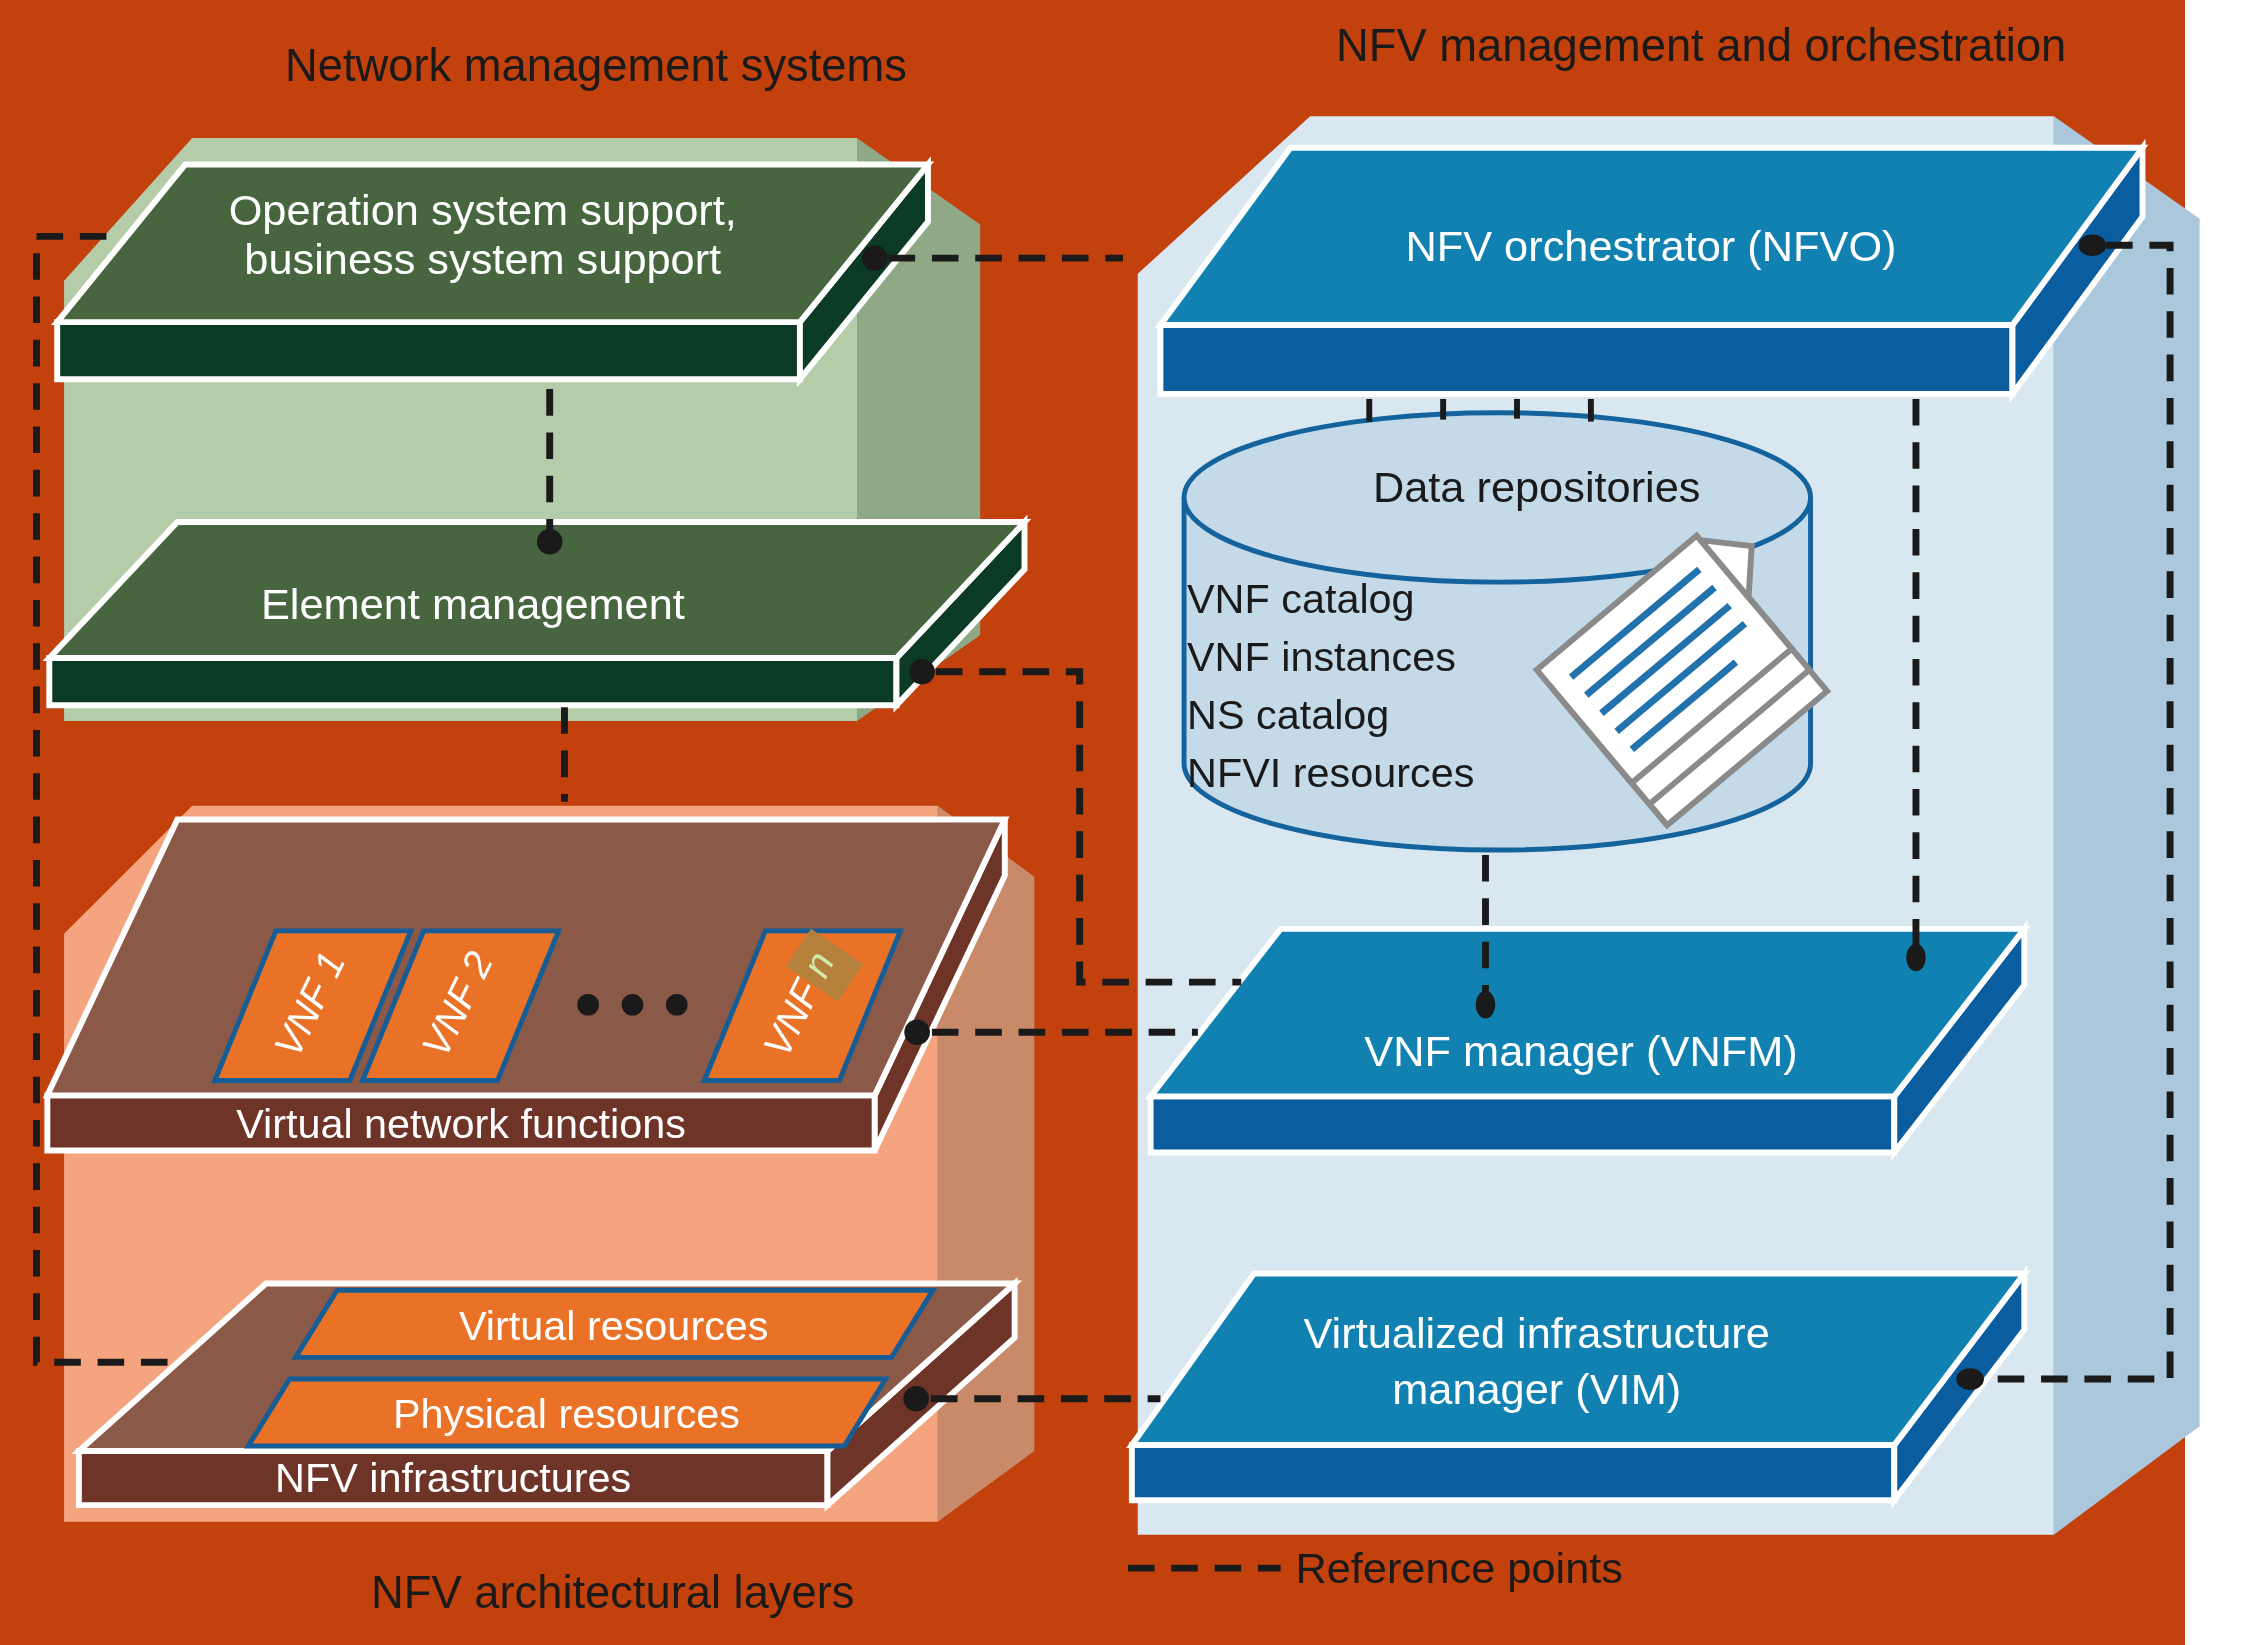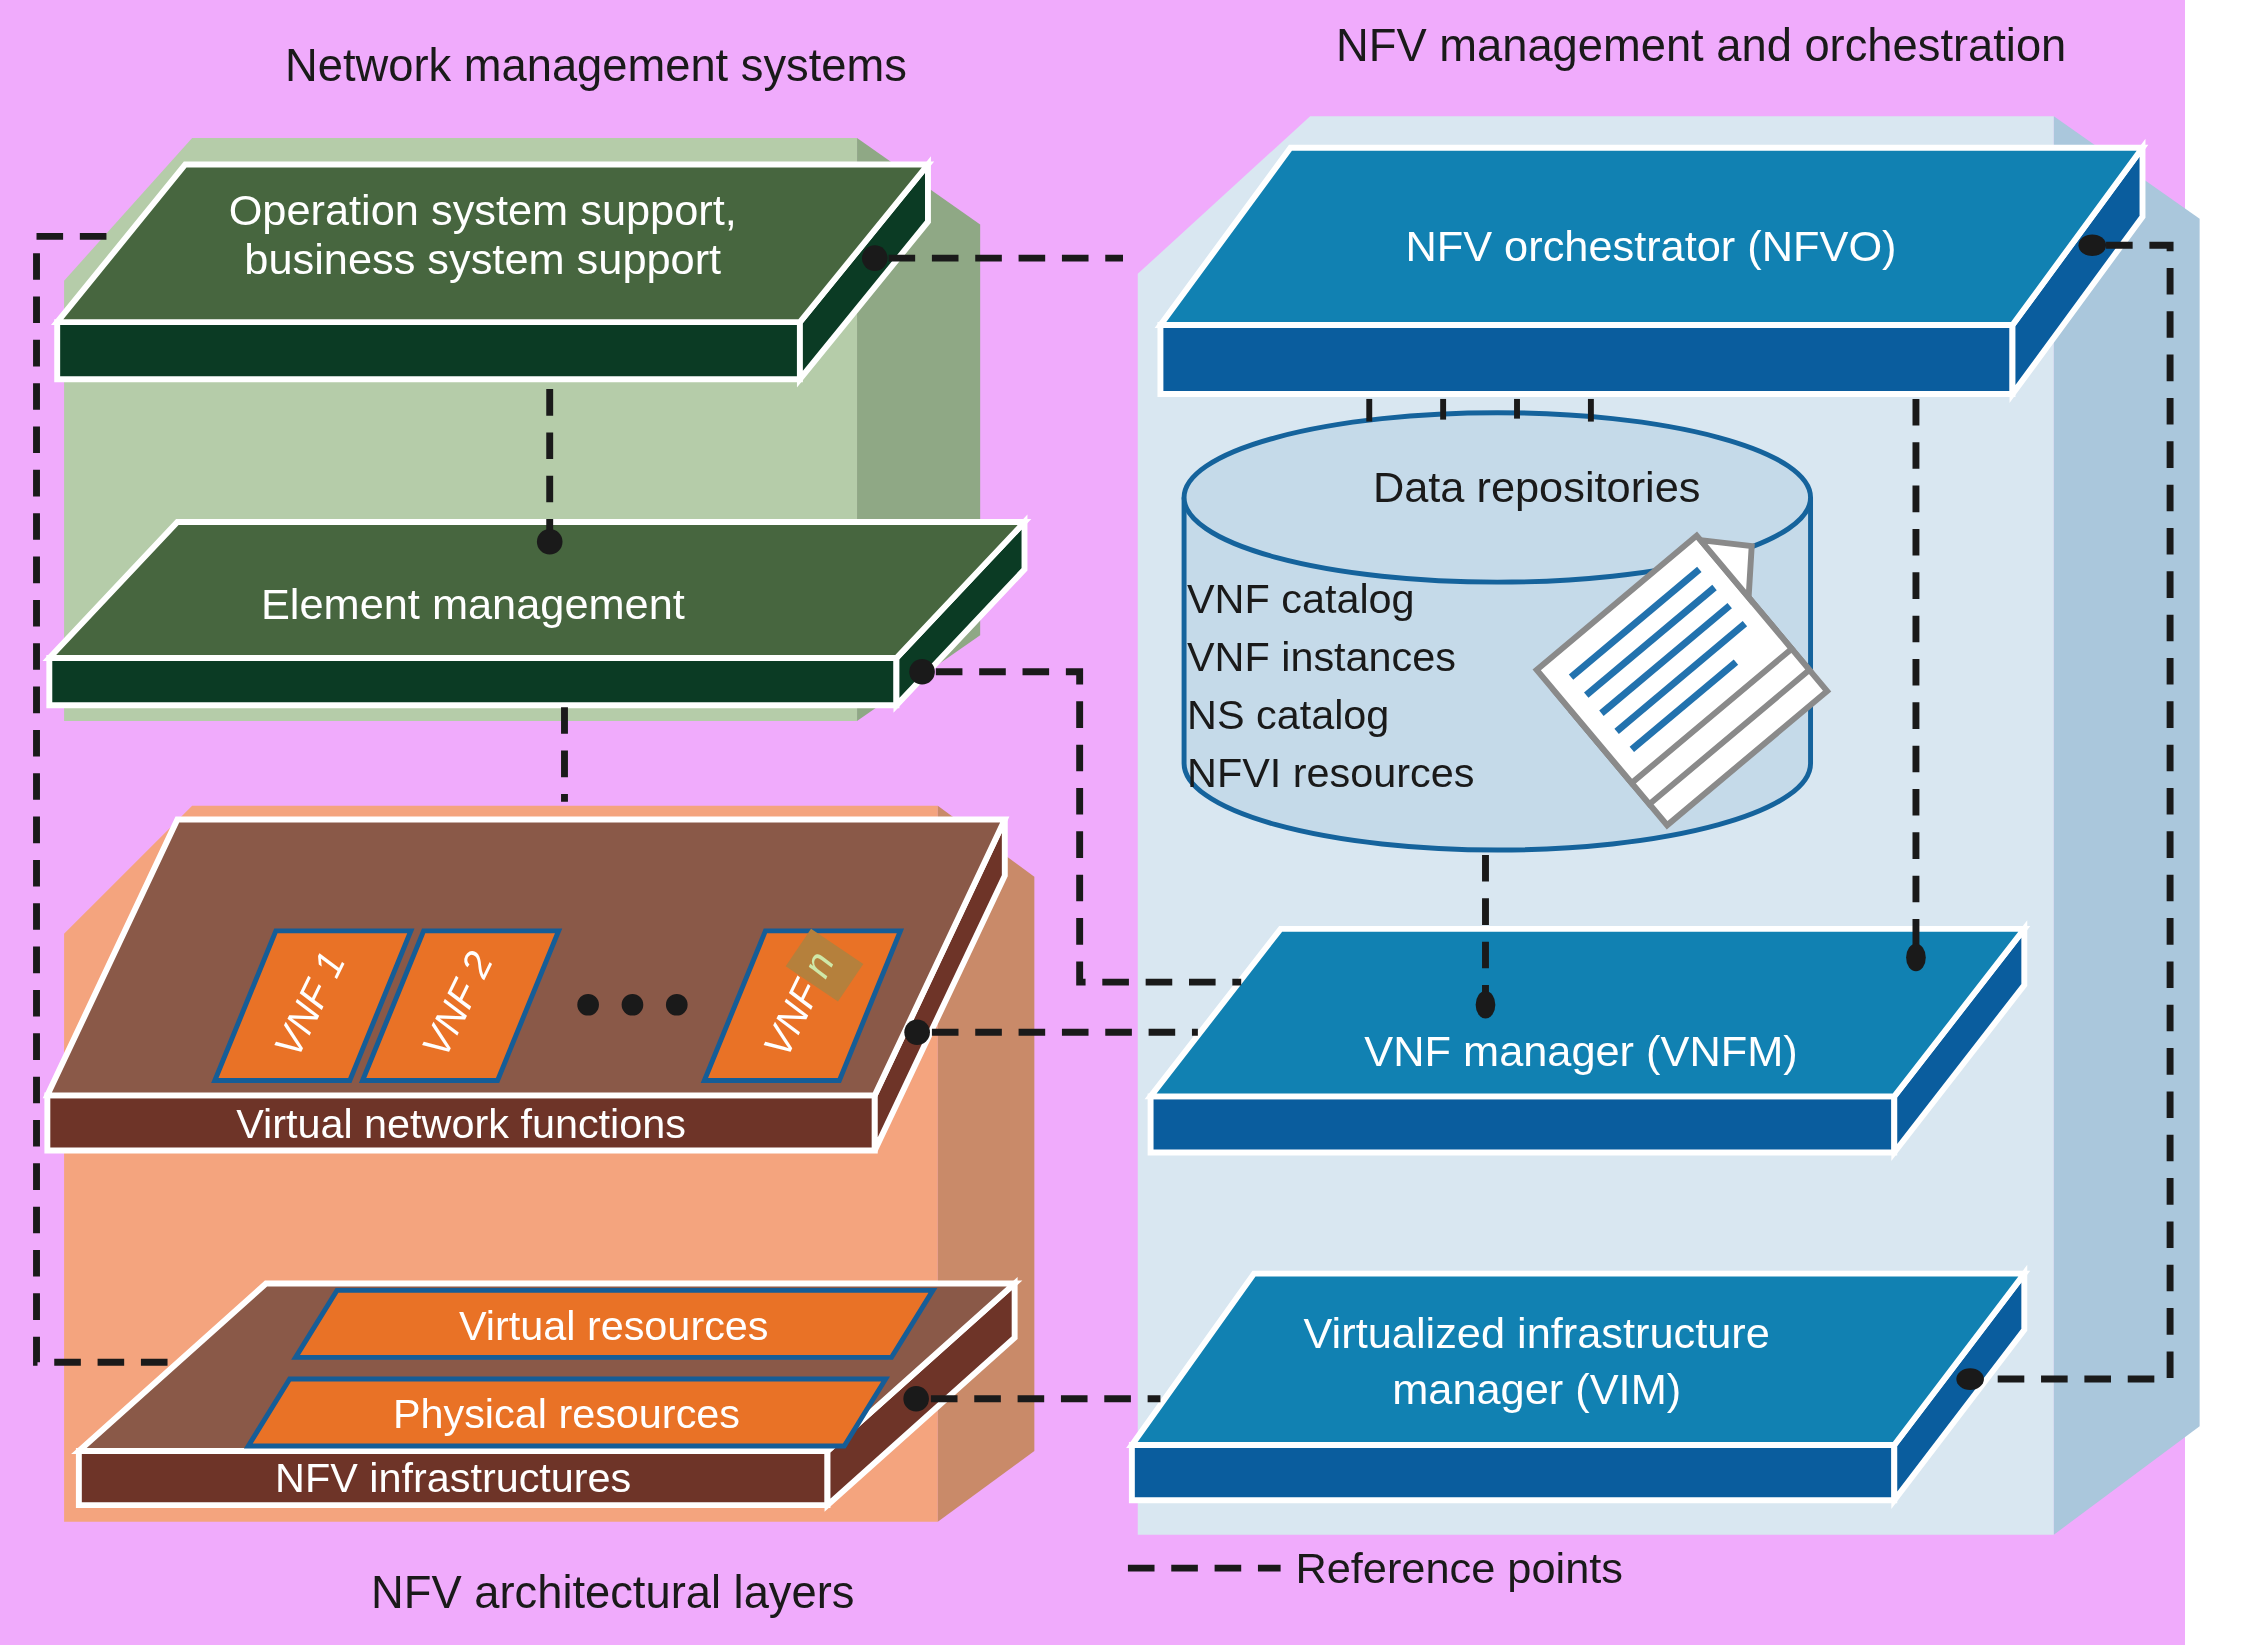--- a/index.html
+++ b/index.html
@@ -1,16 +1,16 @@
 <!DOCTYPE html>
 <html><head>
 <meta charset="utf-8">
 <style>
   html,body{margin:0;padding:0;background:#ffffff;}
-  .stage{width:2185px;height:1645px;position:relative;background:#f0abfc;}
+  .stage{width:2185px;height:1645px;position:relative;background:#c2410c;}
   svg{display:block;}
   text{font-family:"Liberation Sans",sans-serif;}
   .title{font-size:46px;fill:#1a1a1a;}
   .slab-label{font-size:44px;fill:#ffffff;}
   .slab-label-sm{font-size:42px;fill:#ffffff;}
   .repo-title{font-size:44px;fill:#1a1a1a;}
   .repo-item{font-size:42px;fill:#1a1a1a;}
   .vnf-text{font-size:40px;fill:#ffffff;font-style:italic;}
   .legend-text{font-size:44px;fill:#1a1a1a;}
   .dash{stroke:#1a1a1a;stroke-width:7;stroke-dasharray:27 17;fill:none;}

